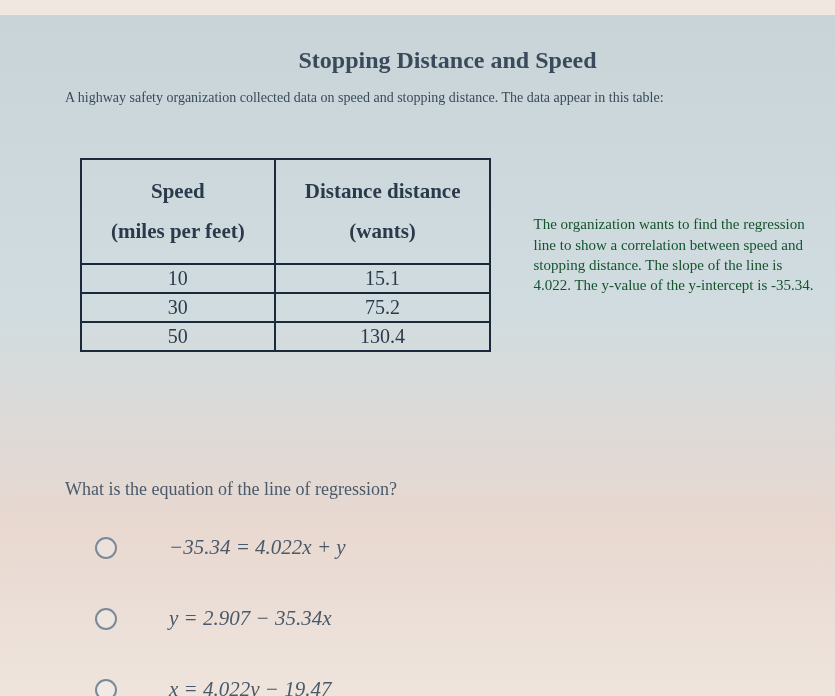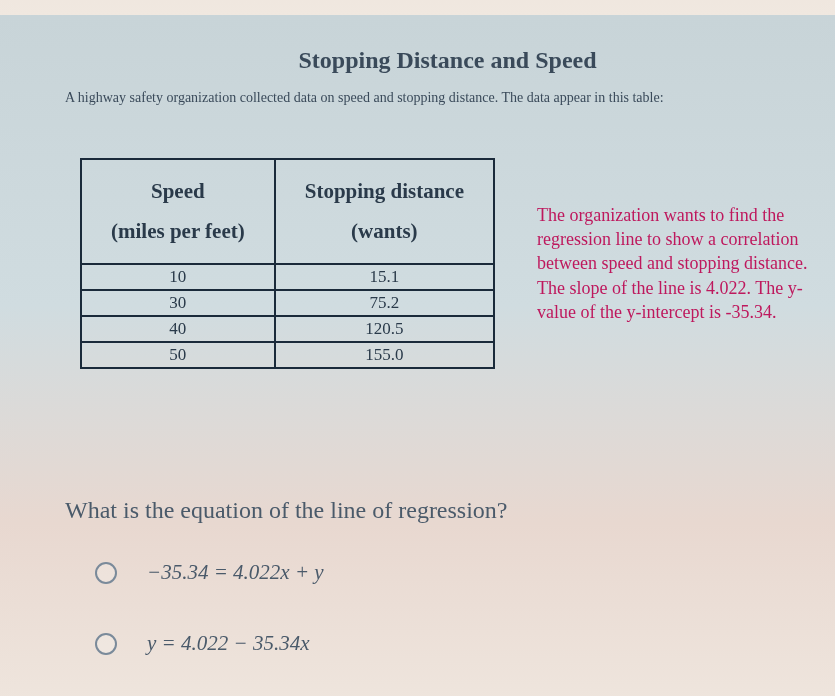--- a/index.html
+++ b/index.html
@@ -36,47 +36,47 @@
       align-items: center;
     }
     table {
       border-collapse: collapse;
       background: transparent;
     }
     table th, table td {
       border: 2px solid #1a2a3a;
       text-align: center;
       padding: 2px 16px;
-      font-size: 17px;
+      font-size: 20px;
       color: #2a3a4a;
     }
     table th {
       font-weight: bold;
       font-size: 21px;
       padding: 4px 14px;
     }
     .side-text {
-      font-size: 18px;
-      color: #be185d;
+      font-size: 15px;
+      color: #14532d;
       line-height: 1.35;
       flex: 1;
     }
     .question {
       margin-top: 110px;
-      font-size: 24px;
+      font-size: 18px;
       color: #4a5a6a;
       line-height: 1.4;
     }
     .options {
       margin-top: 18px;
     }
     .option {
       display: flex;
       align-items: center;
-      gap: 0;
+      gap: 22px;
       margin-bottom: 16px;
     }
     .radio {
       width: 22px;
       height: 22px;
       border: 2px solid #7a8a9a;
       border-radius: 50%;
       background: rgba(255,255,255,0.2);
       flex-shrink: 0;
     }
@@ -95,56 +95,52 @@
 
 <div class="content-row">
   <table>
     <thead>
       <tr>
         <th>
           <div>Speed</div>
           <div>(miles per feet)</div>
         </th>
         <th>
-          <div>Stopping distance</div>
+          <div>Distance distance</div>
           <div>(wants)</div>
         </th>
       </tr>
     </thead>
     <tbody>
       <tr>
         <td>10</td>
         <td>15.1</td>
       </tr>
       <tr>
         <td>30</td>
         <td>75.2</td>
       </tr>
       <tr>
-        <td>40</td>
-        <td>120.5</td>
-      </tr>
-      <tr>
         <td>50</td>
-        <td>155.0</td>
+        <td>130.4</td>
       </tr>
     </tbody>
   </table>
 
   <div class="side-text">The organization wants to find the regression line to show a correlation between speed and stopping distance. The slope of the line is 4.022. The y-value of the y-intercept is -35.34.</div>
 </div>
 
 <div class="question">What is the equation of the line of regression?</div>
 
 <div class="options">
   <div class="option">
     <div class="radio"></div>
     <div class="option-text">−35.34 = 4.022x + y</div>
   </div>
   <div class="option">
     <div class="radio"></div>
-    <div class="option-text">y = 4.022 − 35.34x</div>
+    <div class="option-text">y = 2.907 − 35.34x</div>
   </div>
   <div class="option">
     <div class="radio"></div>
     <div class="option-text">x = 4.022y − 19.47</div>
   </div>
 </div>
 
 </body></html>

